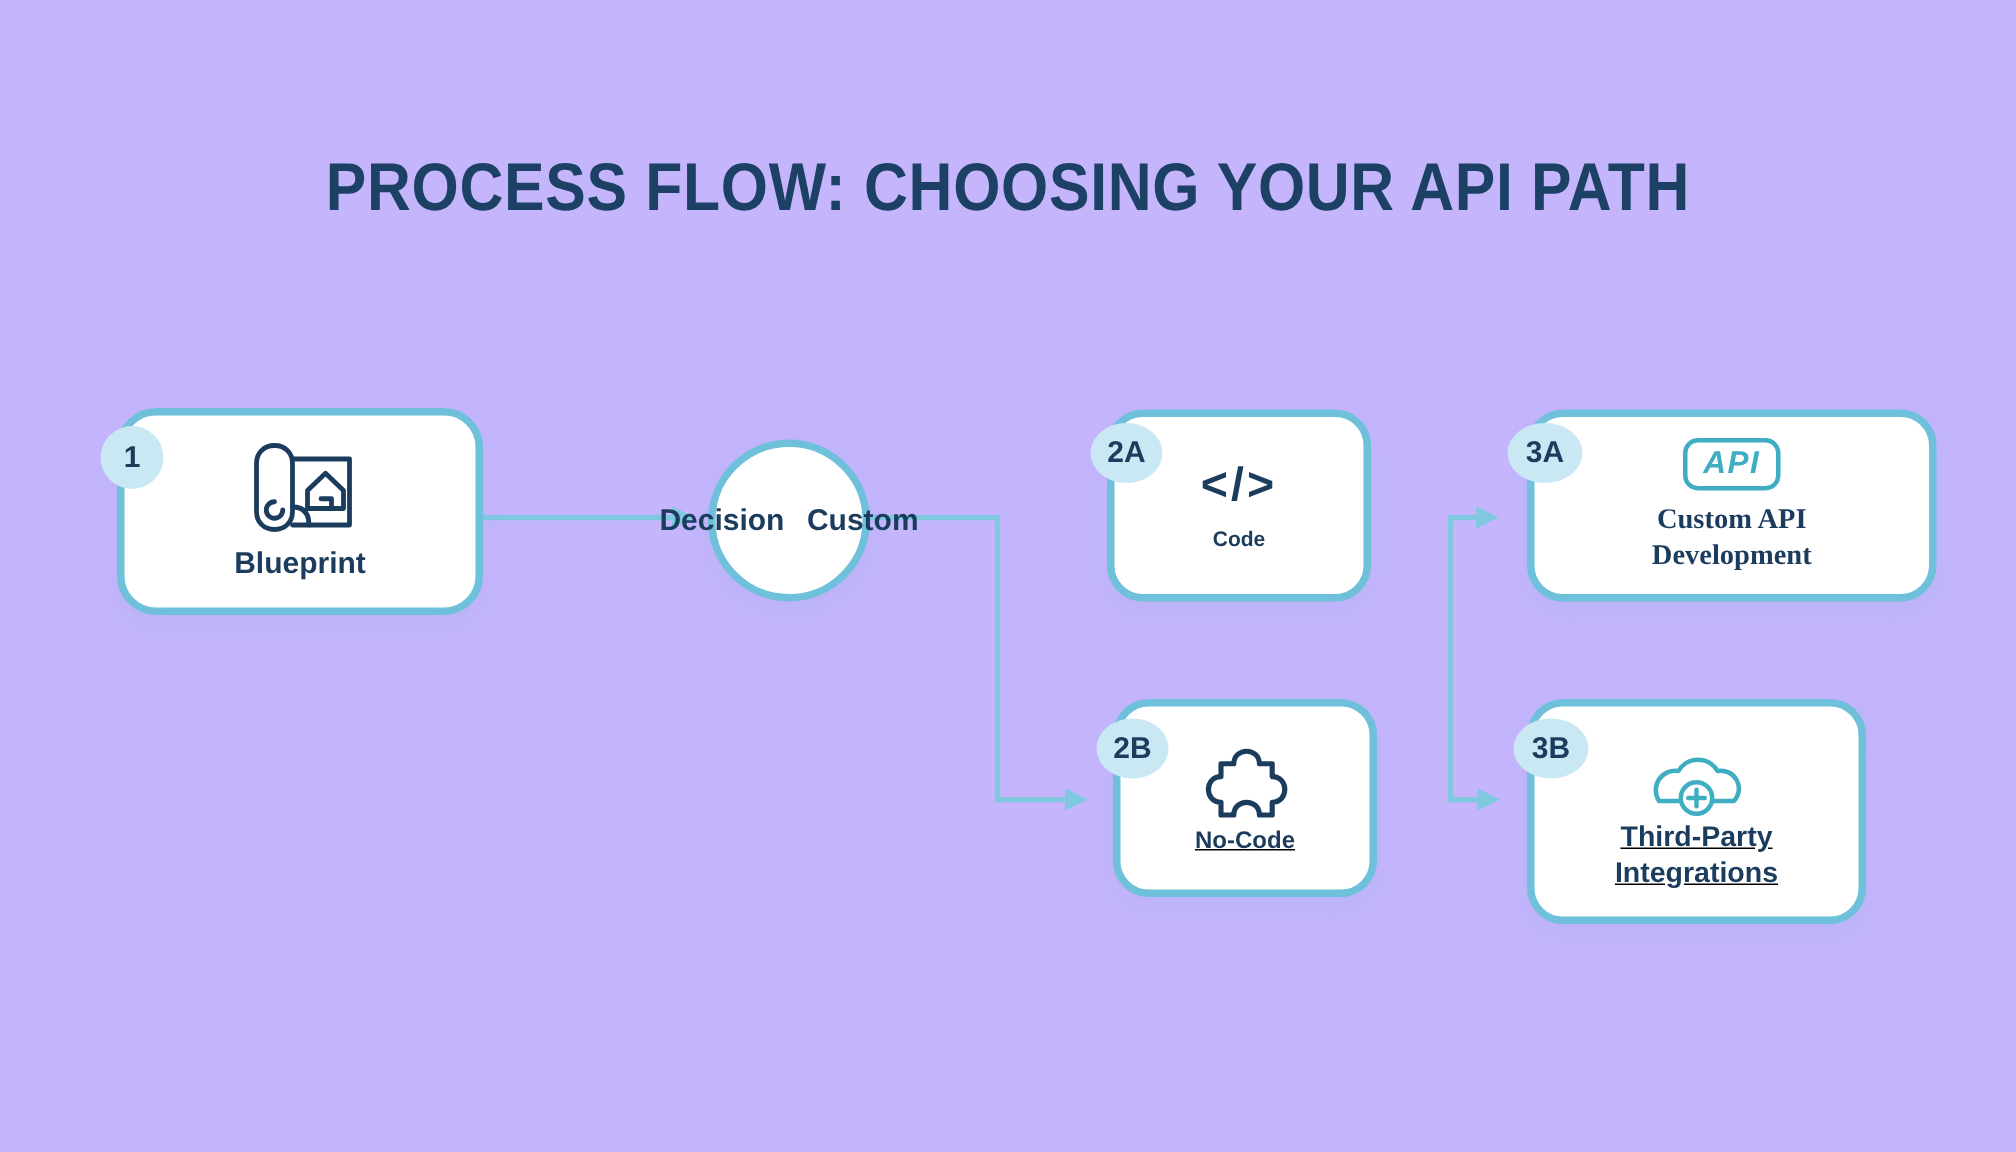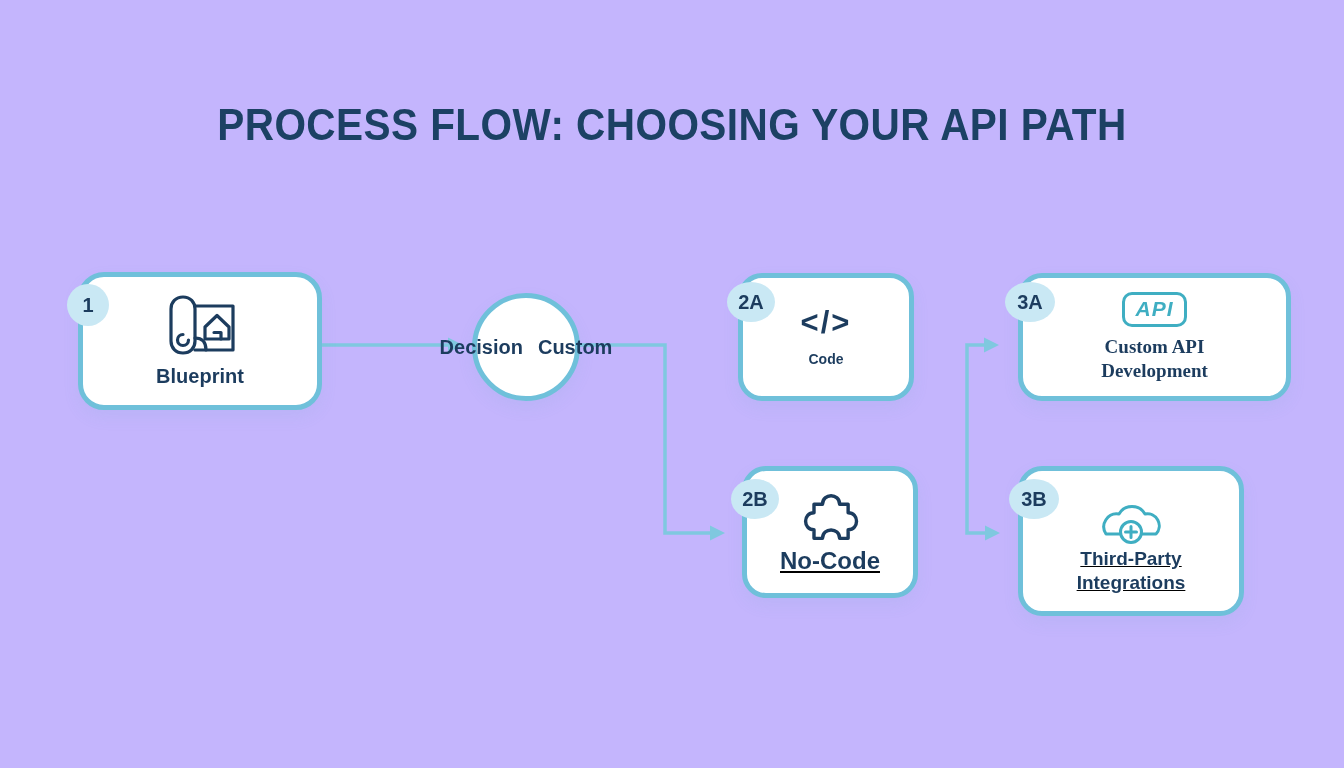--- a/index.html
+++ b/index.html
@@ -155,21 +155,21 @@
     <span class="node-label" style="font-size:14px;">Code</span>
   </div>
 
   <div class="node-box gap6" style="left:742px; top:466px; width:176px; height:132px; border-radius:24px;">
     <span class="badge" style="left:-16px; top:8px; width:48px; height:40px;">2B</span>
     <span class="icon-wrap">
       <svg width="64" height="56" viewBox="3 4 60 52" fill="none" stroke="#1c3c5e" stroke-width="3.2" stroke-linecap="round" stroke-linejoin="round">
         <path d="M18 18 L26 18 C26 7.5 42 7.5 42 18 L50 18 L50 26 C60.5 26 60.5 42 50 42 L50 50 L42 50 C42 39.5 26 39.5 26 50 L18 50 L18 42 C7.5 42 7.5 26 18 26 Z"></path>
       </svg>
     </span>
-    <span class="node-label" style="font-size:24px;">No-Code</span>
+    <span class="node-label" style="font-size:16px;">No-Code</span>
   </div>
 
   <div class="node-box gap8" style="left:1018px; top:273px; width:273px; height:128px; border-radius:24px;">
     <span class="badge" style="left:-18px; top:4px; width:50px; height:40px;">3A</span>
     <span class="api-chip">API</span>
     <span class="node-label" style="font-size:19px;font-family:Liberation Serif, serif;">
       <span>Custom API</span><br>
       <span>Development</span>
     </span>
   </div>

